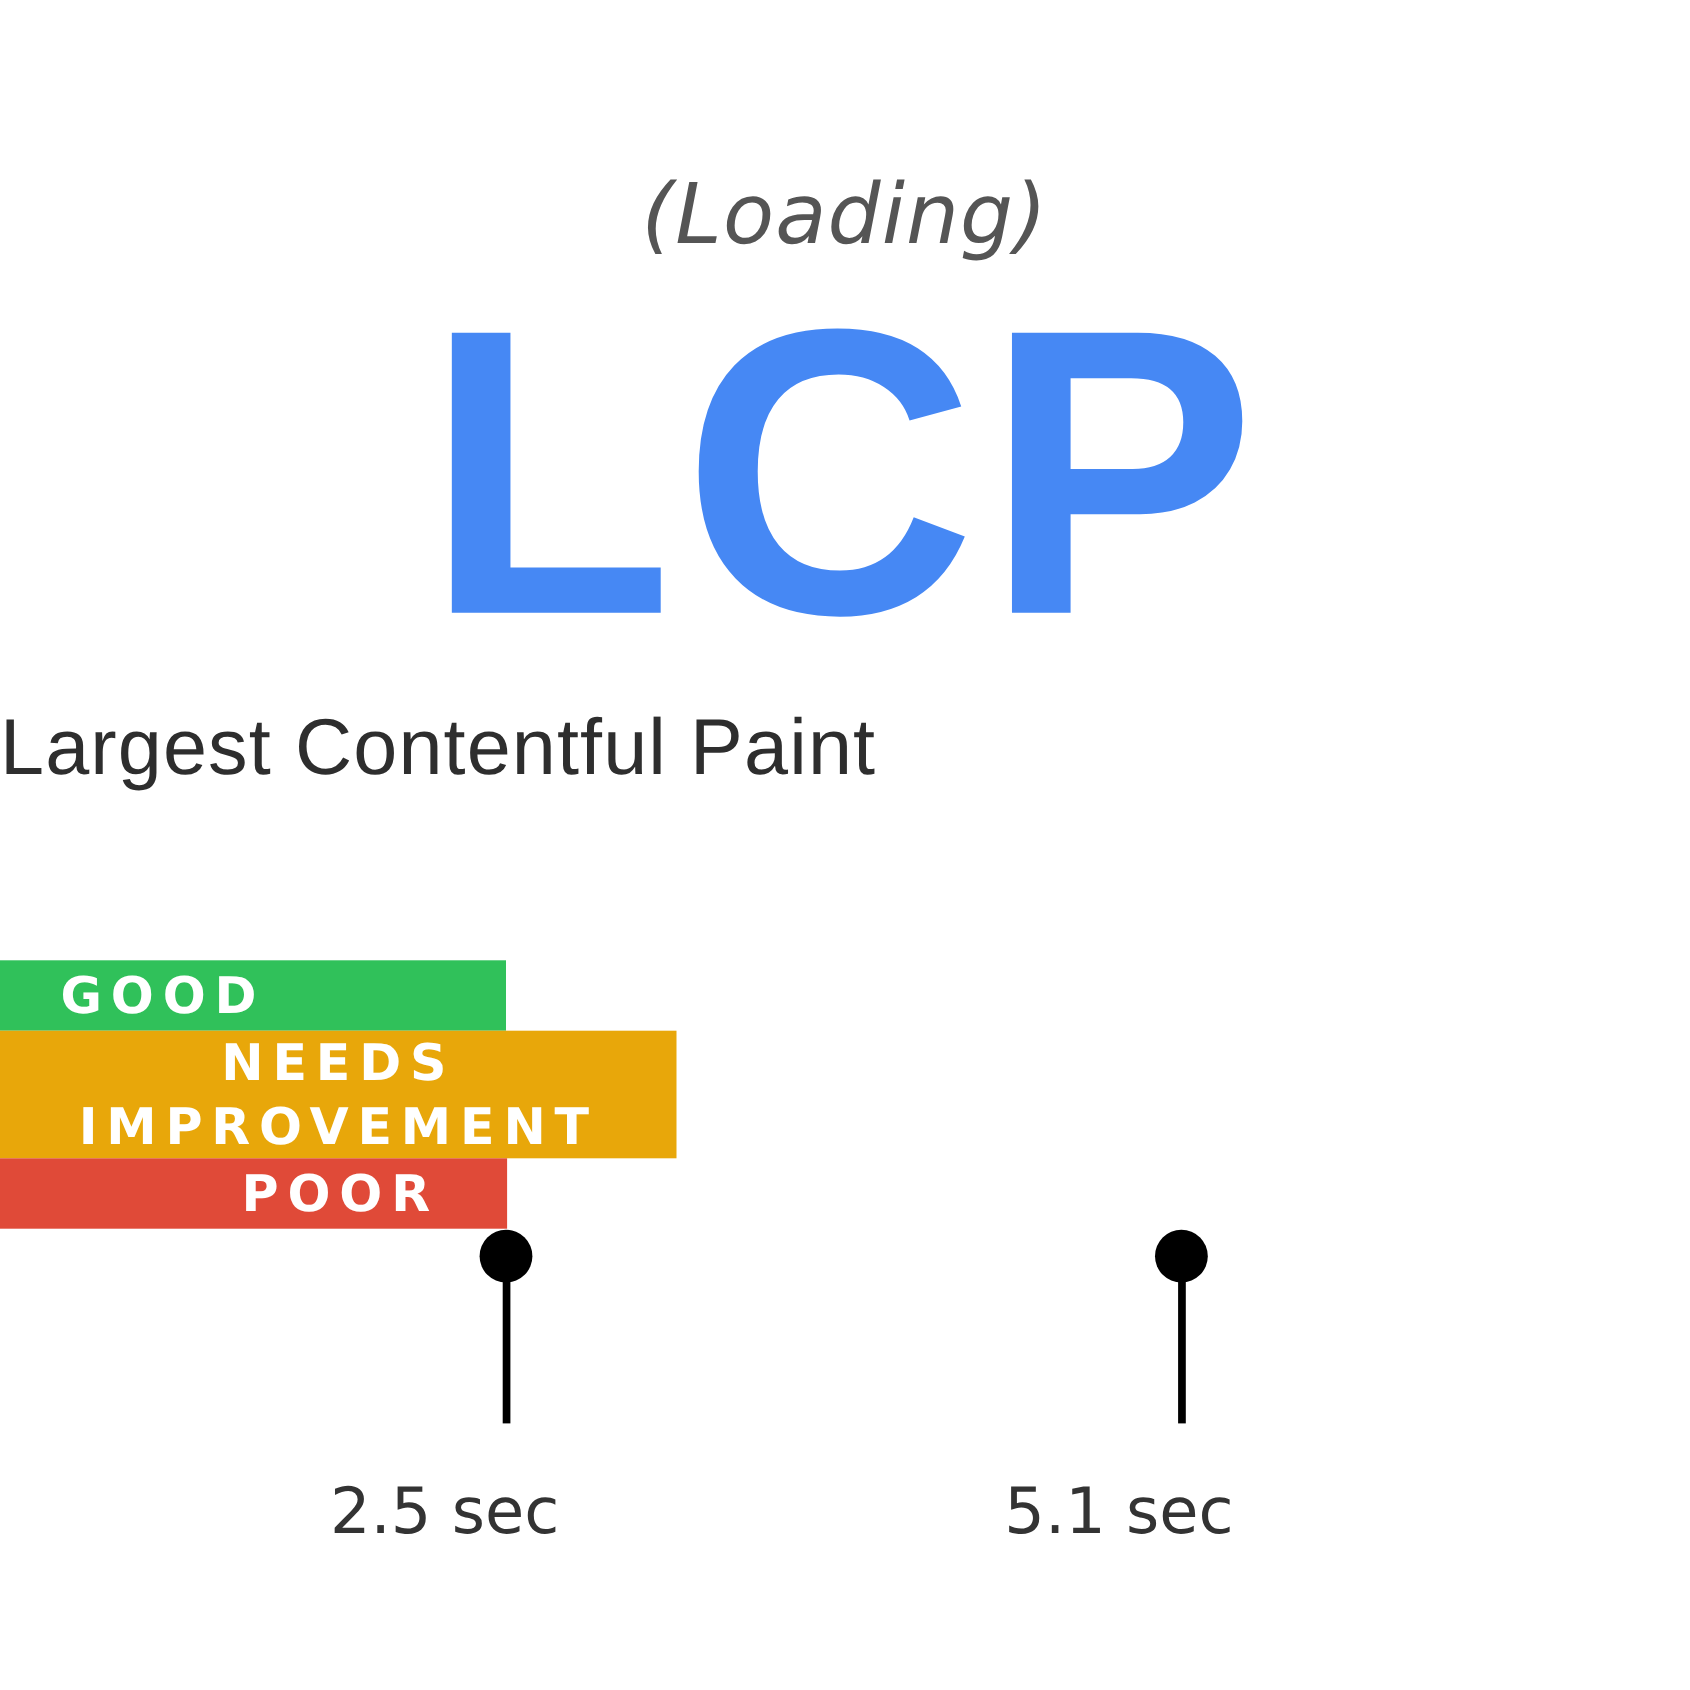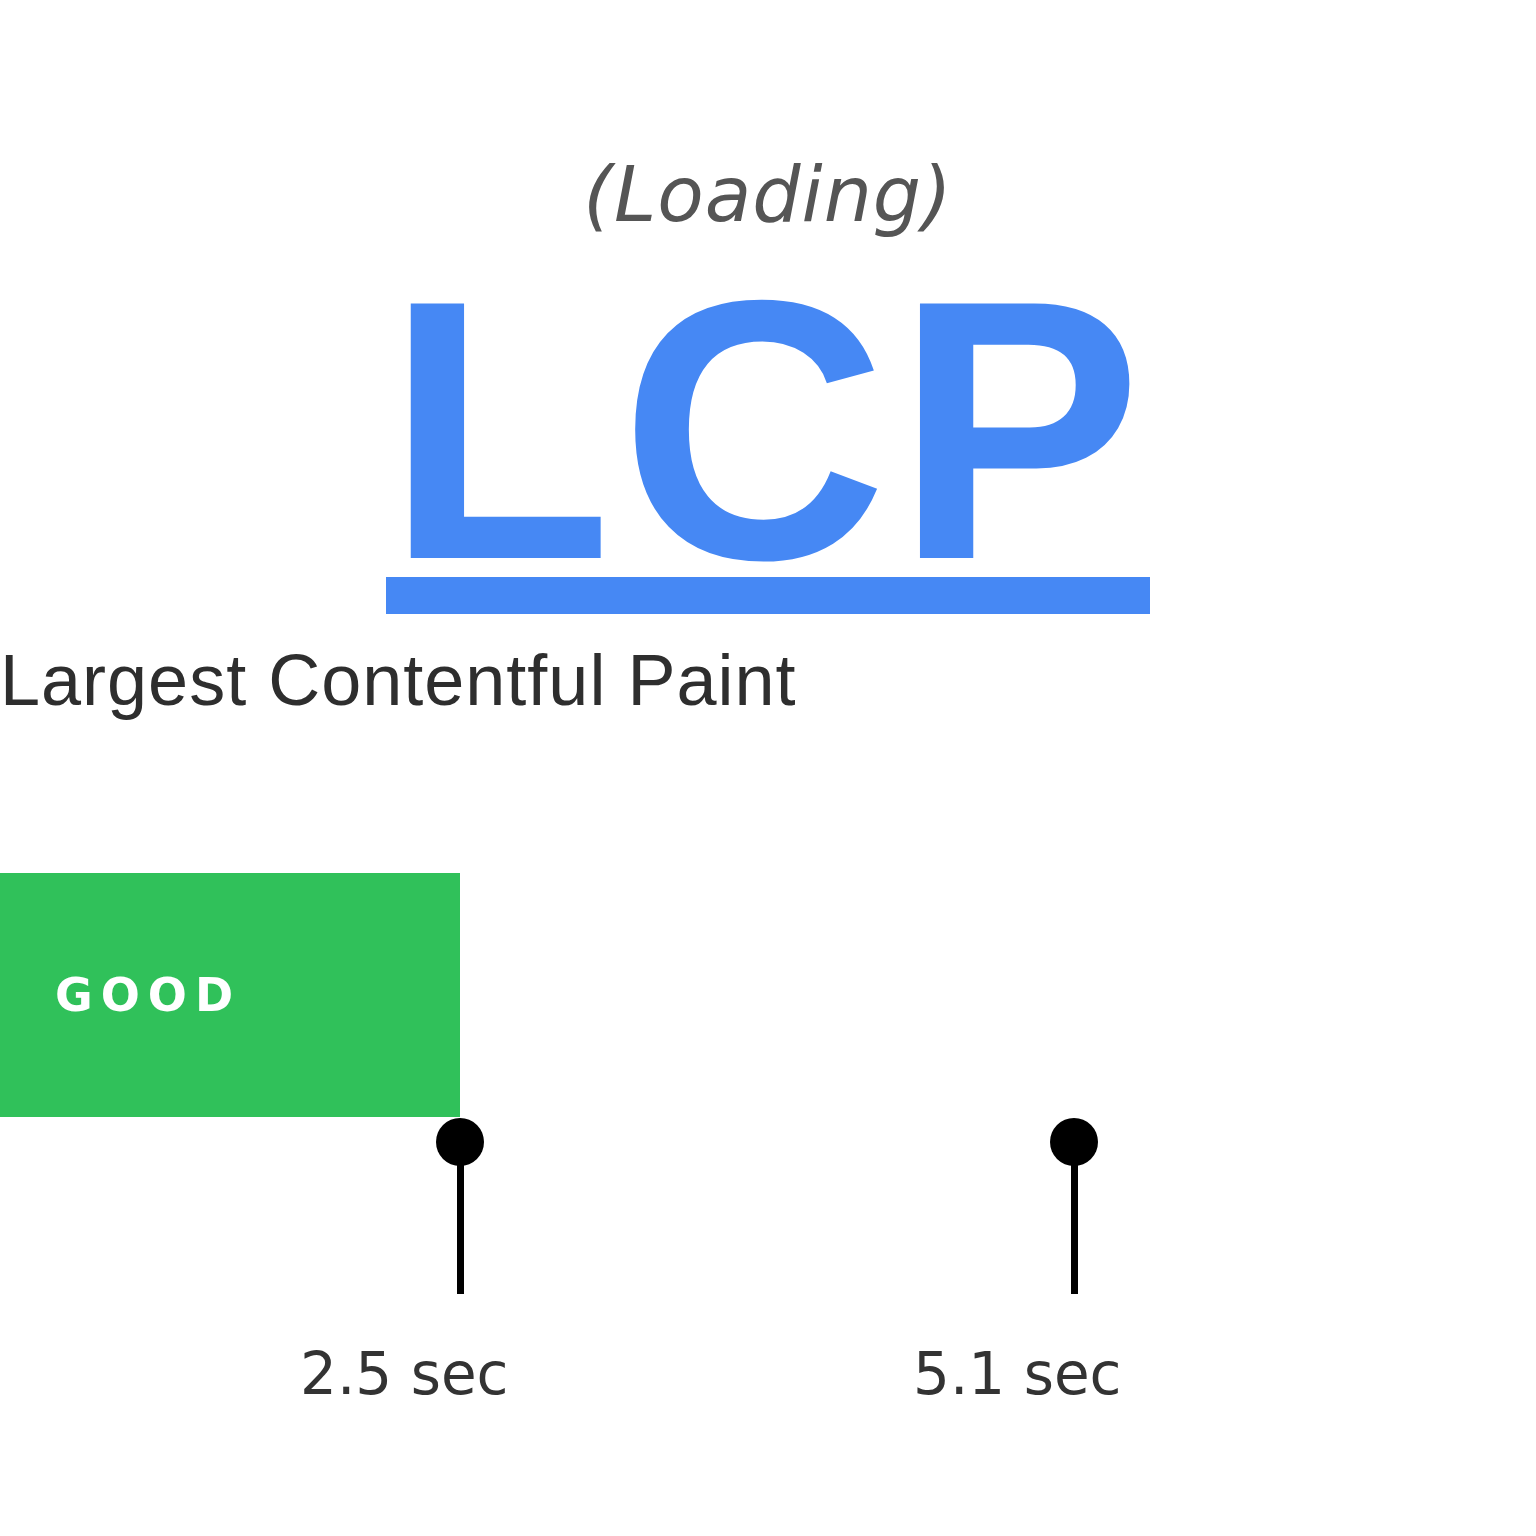--- a/index.html
+++ b/index.html
@@ -1,19 +1,19 @@
 <!DOCTYPE html>
 <html><head>
 <meta charset="utf-8">
 <style>
   html, body { margin:0; padding:0; background:#ffffff; }
   body { width:1536px; height:1536px; position:relative; overflow:hidden; font-family:"DejaVu Sans", sans-serif; }
   .abs { position:absolute; }
   .subtitle { left:0; width:1536px; top:118px; text-align:center; font-size:76px; font-style:italic; color:#555555; font-family:"DejaVu Sans", sans-serif; font-weight:400; letter-spacing:1px;margin-top:32px; }
-  .acronym { left:0; width:1536px; top:240px; text-align:center; font-size:370px; line-height:380px; font-weight:700; color:#4688F4; font-family:"Liberation Sans", sans-serif; letter-spacing:8px;text-decoration:underline; }
+  .acronym { left:0; width:1536px; top:240px; text-align:center; font-size:370px; line-height:380px; font-weight:700; color:#4688F4; font-family:"Liberation Sans", sans-serif; letter-spacing:8px; }
   .fullname { left:0; width:1536px; top:630px; text-align:left; font-size:72px; line-height:100px; color:#2e2e2e; font-family:"Liberation Sans", sans-serif; letter-spacing:1px; }
   .bar { left:0; top:873px; width:1536px; height:244px; display:flex;flex-direction:column; }
   .seg { height:100%; display:flex; align-items:center; box-sizing:border-box; color:#ffffff; font-family:"DejaVu Sans", sans-serif; font-weight:700; font-size:46px; letter-spacing:8px; line-height:58px; }
   .seg-good { width:460px; padding-left:55px; }
   .seg-needs { width:615px; justify-content:center; text-align:center; }
   .seg-poor { width:461px; justify-content:flex-end; padding-right:62px; }
   .marker { width:50px; height:180px; }
   .marker .dot { position:absolute; left:0; top:0; width:48px; height:48px; border-radius:50%; background:#000000; }
   .marker .stem { position:absolute; left:21px; top:30px; width:7px; height:146px; background:#000000; }
   .tick-label { font-size:58px; color:#333333; font-family:"DejaVu Sans", sans-serif; width:320px; text-align:left; top:1340px; }
@@ -22,20 +22,29 @@
 <body>
 
 <div class="abs subtitle">(Loading)</div>
 <div class="abs acronym">LCP</div>
 <div class="abs fullname">Largest Contentful Paint</div>
 
 <div class="abs bar">
   <div class="seg seg-good" style="background:#30C15A">
     <span>GOOD</span>
   </div>
+  <div class="seg seg-needs" style="background:#E8A70A">
+    <div>
+      <div>NEEDS</div>
+      <div>IMPROVEMENT</div>
+    </div>
+  </div>
+  <div class="seg seg-poor" style="background:#E04A38">
+    <span>POOR</span>
+  </div>
 </div>
 
 <div class="abs marker" style="left:436px; top:1118px;">
   <div class="dot"></div>
   <div class="stem"></div>
 </div>
 <div class="abs marker" style="left:1050px; top:1118px;">
   <div class="dot"></div>
   <div class="stem"></div>
 </div>

